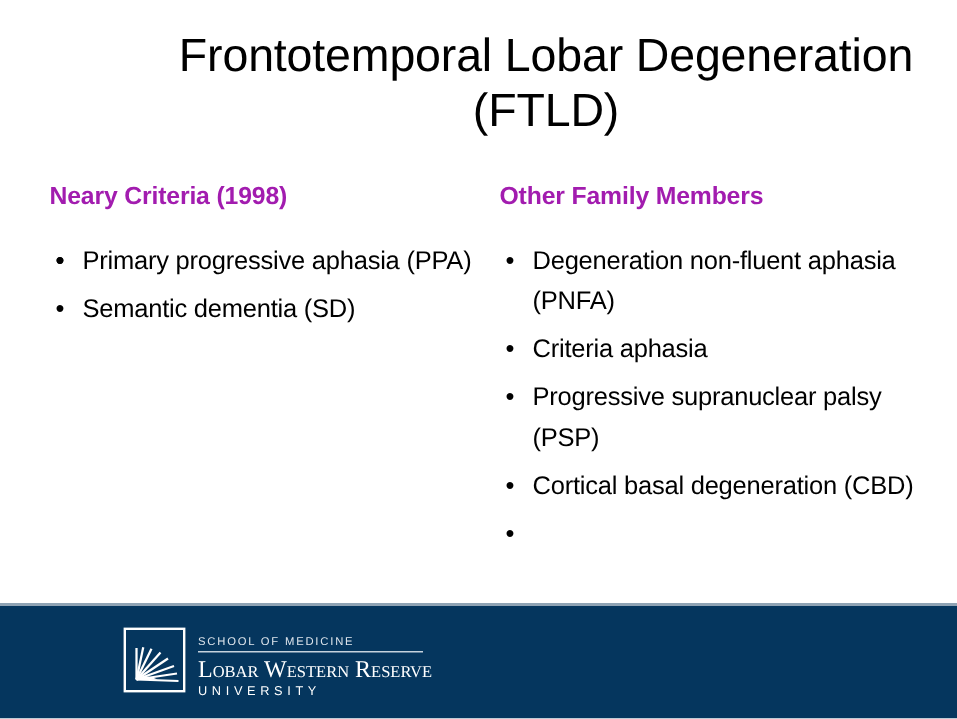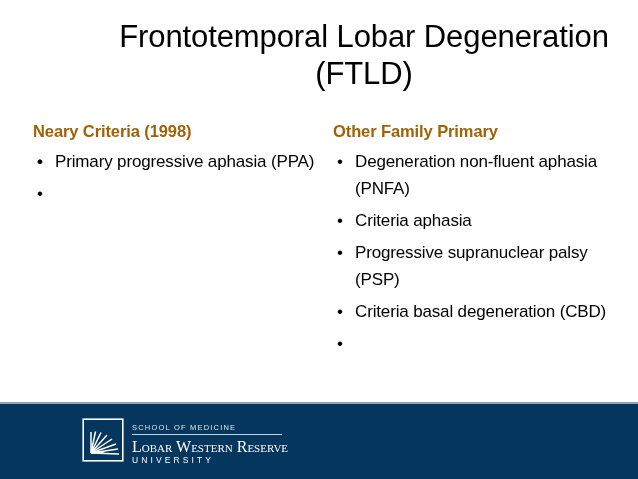--- a/index.html
+++ b/index.html
@@ -45,23 +45,23 @@
   .col {
     position: absolute;
     top: 0;
   }
   .col-left  { left: 31px;  width: 290px; }
   .col-right { left: 331px; width: 290px; }
 
   .col-heading {
     font-size: 16.5px;
     font-weight: bold;
-    color: #a16207;
+    color: #a21caf;
     line-height: 22px;
-    margin: 0 0 6px 2px;
+    margin: 0 0 18px 2px;
     letter-spacing: -0.1px;
   }
 
   ul.bullets {
     list-style: none;
     margin: 0;
     padding: 0;
   }
   ul.bullets > li {
     position: relative;
@@ -157,42 +157,43 @@
       <ul class="bullets">
         <li>
           <span class="dot">•</span>
         </li>
         <li>
           <span class="dot">•</span>
           <span>Primary progressive aphasia (PPA)</span>
         </li>
         <li>
           <span class="dot">•</span>
+          <span>Semantic dementia (SD)</span>
         </li>
       </ul>
     </div>
 
     <div class="col col-right">
-      <div class="col-heading">Other Family Primary</div>
+      <div class="col-heading">Other Family Members</div>
       <ul class="bullets">
         <li>
           <span class="dot">•</span>
           <span>Degeneration non-fluent aphasia (PNFA)</span>
         </li>
         <li>
           <span class="dot">•</span>
           <span>Criteria aphasia</span>
         </li>
         <li>
           <span class="dot">•</span>
           <span>Progressive supranuclear palsy (PSP)</span>
         </li>
         <li>
           <span class="dot">•</span>
-          <span>Criteria basal degeneration (CBD)</span>
+          <span>Cortical basal degeneration (CBD)</span>
         </li>
         <li>
           <span class="dot">•</span>
         </li>
       </ul>
     </div>
 
   </div>
 
   <div class="footer">

